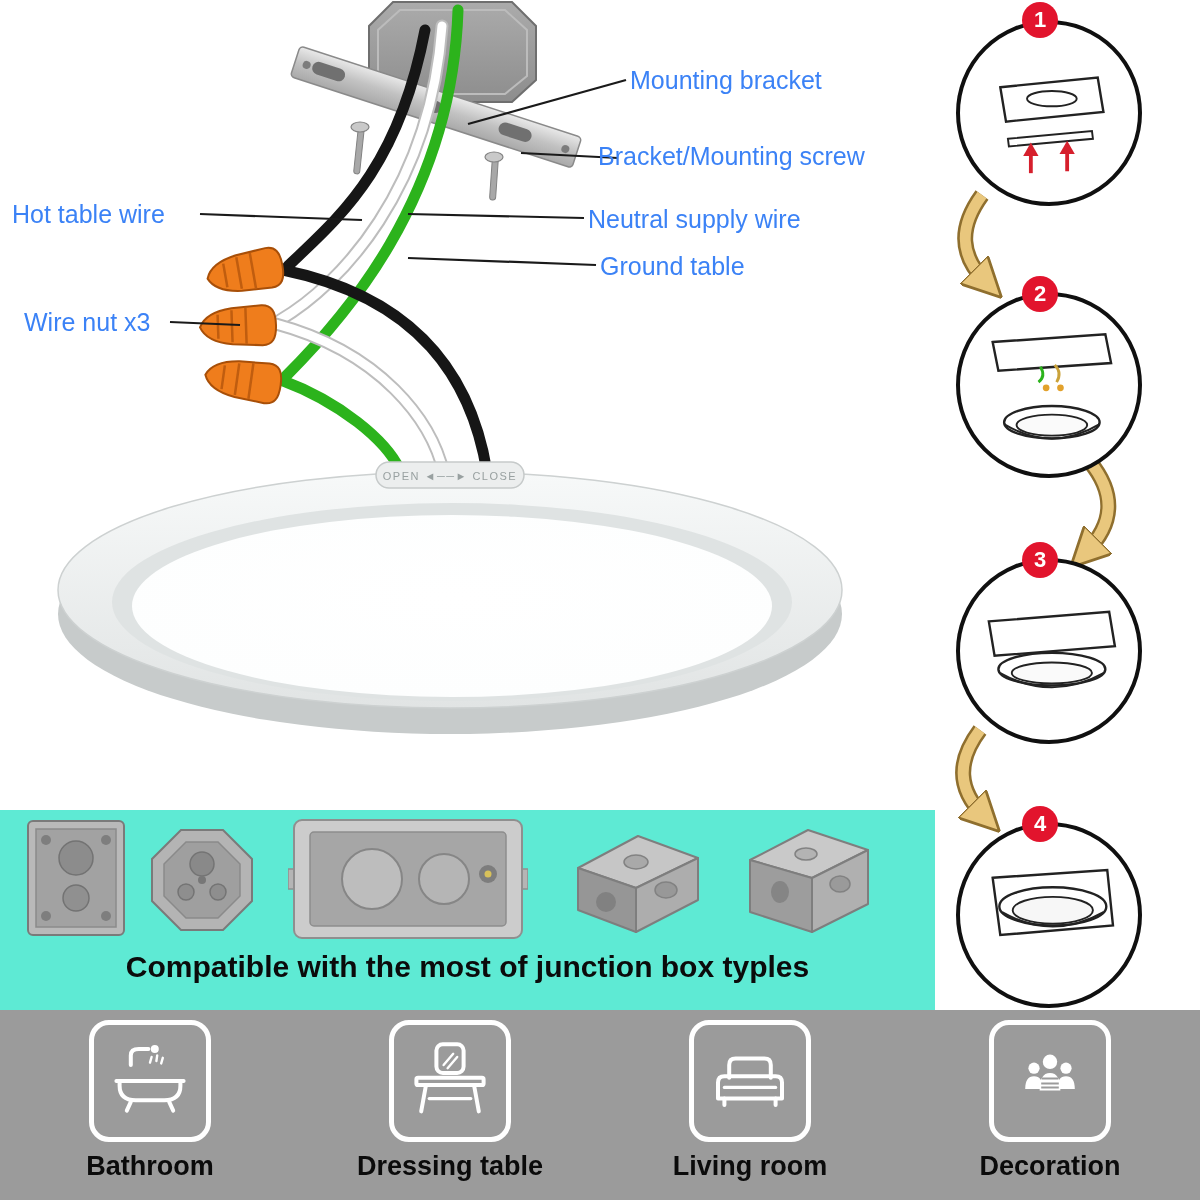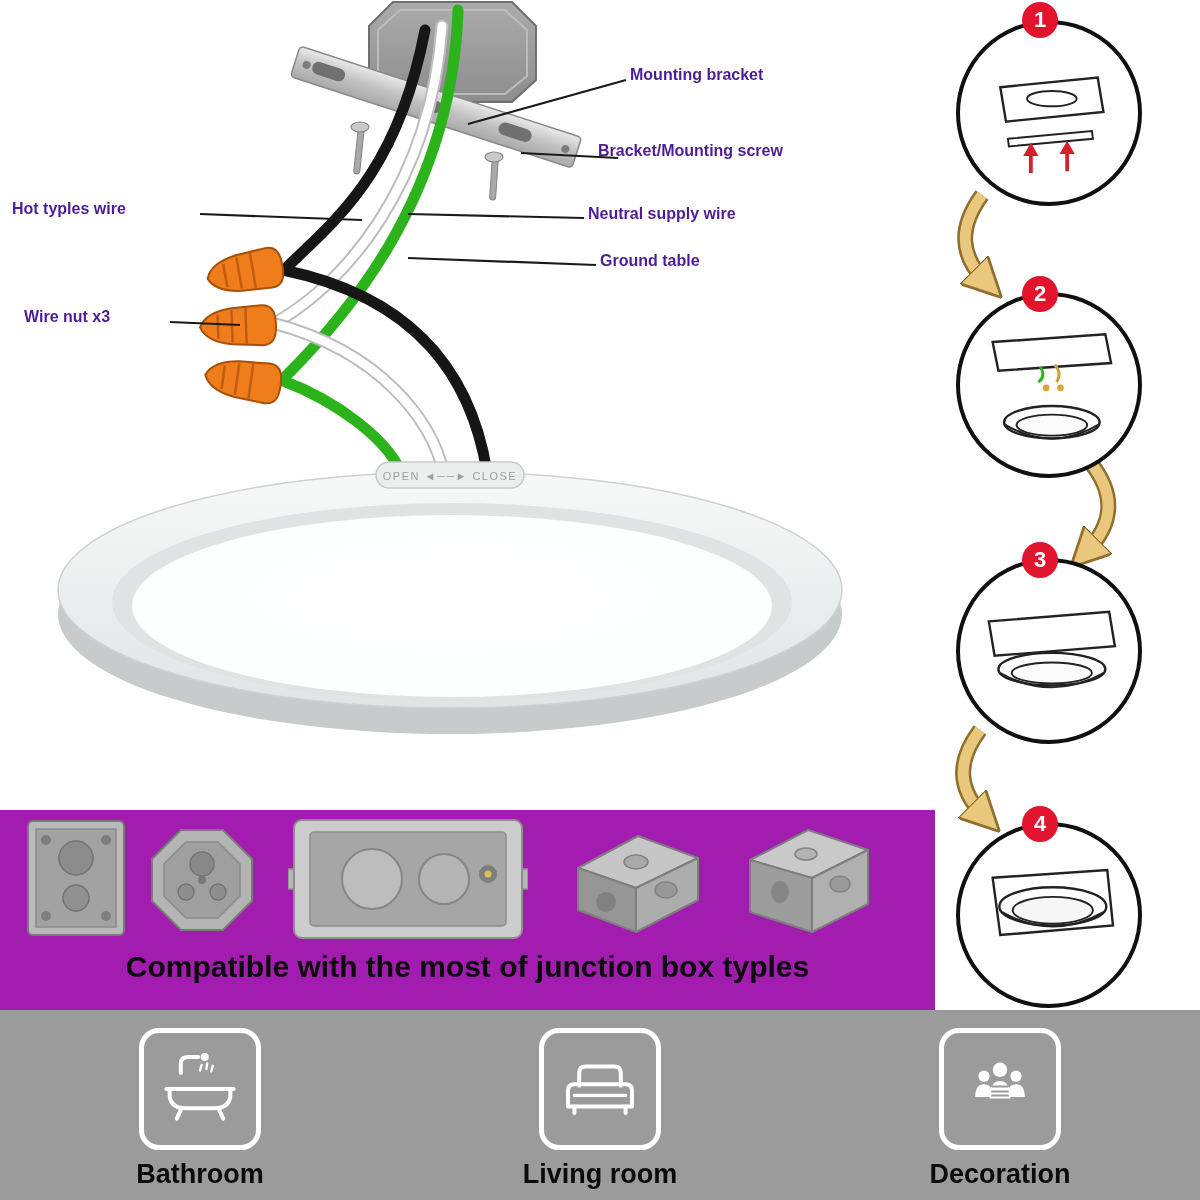--- a/index.html
+++ b/index.html
@@ -4,45 +4,45 @@
 <style>
   html, body { margin:0; padding:0; }
   body {
     width:1200px; height:1200px;
     font-family:"Liberation Sans", sans-serif;
     background:#ffffff;
   }
   .canvas { position:relative; width:1200px; height:1200px; overflow:hidden; background:#fff; }
   .main-svg { position:absolute; left:0; top:0; }
   .diagram-label {
-    position:absolute; font-weight:700; font-size:16px; color:#4c1d95; white-space:nowrap;
+    position:absolute; font-weight:400; font-size:25px; color:#3b82f6; white-space:nowrap;
   }
   .arrows-svg { position:absolute; left:930px; top:0; }
   .step-badge {
     position:absolute; width:36px; height:36px; border-radius:50%;
     background:#e2142d; color:#fff; font-weight:700; font-size:22px;
     display:flex; align-items:center; justify-content:center; z-index:5;
   }
   .step-circle {
     position:absolute; width:178px; height:178px; border:4px solid #101010; border-radius:50%;
     background:#fff; display:flex; align-items:center; justify-content:center; z-index:4;
   }
   .compat-band {
-    position:absolute; left:0; top:810px; width:935px; height:200px; background:#a21caf;
+    position:absolute; left:0; top:810px; width:935px; height:200px; background:#5eead4;
   }
   .jb { position:absolute; }
   .compat-caption {
     position:absolute; top:140px; left:0; width:100%; text-align:center;
     font-size:30px; font-weight:700; color:#0b0b0b;
   }
   .rooms-band {
     position:absolute; left:0; top:1010px; width:1200px; height:190px; background:#9b9b9b;
     display:flex; flex-direction:row;
   }
-  .room-item { flex:1; display:flex; flex-direction:column; align-items:center; padding-top:18px; }
+  .room-item { flex:1; display:flex; flex-direction:column; align-items:center; padding-top:10px; }
   .room-icon-box {
     width:112px; height:112px; border:5px solid #ffffff; border-radius:20px;
     display:flex; align-items:center; justify-content:center;
   }
   .room-label { margin-top:9px; font-size:27px; font-weight:700; color:#0b0b0b; }
 </style>
 </head>
 <body>
 
 <div class="canvas">
@@ -149,21 +149,21 @@
       <line x1="618" y1="158" x2="521" y2="153"></line>
       <line x1="200" y1="214" x2="362" y2="220"></line>
       <line x1="584" y1="218" x2="408" y2="214"></line>
       <line x1="596" y1="265" x2="408" y2="258"></line>
       <line x1="170" y1="322" x2="240" y2="325"></line>
     </g>
   </svg>
 
   <div class="diagram-label" style="left:630px;top:66px;">Mounting bracket</div>
   <div class="diagram-label" style="left:598px;top:142px;">Bracket/Mounting screw</div>
-  <div class="diagram-label" style="left:12px;top:200px;">Hot typles wire</div>
+  <div class="diagram-label" style="left:12px;top:200px;">Hot table wire</div>
   <div class="diagram-label" style="left:588px;top:205px;">Neutral supply wire</div>
   <div class="diagram-label" style="left:600px;top:252px;">Ground table</div>
   <div class="diagram-label" style="left:24px;top:308px;">Wire nut x3</div>
 
   <svg class="arrows-svg" width="270" height="1010" viewBox="0 0 270 1010">
     <defs>
       <marker id="ah" markerWidth="3.6" markerHeight="3.6" refX="1.6" refY="1.8" orient="auto">
         <path d="M0,0 L3.6,1.8 L0,3.6 Z" fill="#e9c77d" stroke="#8f6f2e" stroke-width="0.25"></path>
       </marker>
     </defs>
@@ -295,20 +295,32 @@
           <path d="M 8,50 H 92"></path>
           <path d="M 12,50 v 6 q 0,18 20,18 h 36 q 20,0 20,-18 v -6"></path>
           <path d="M 26,76 L 21,87 M 74,76 L 79,87"></path>
         </svg>
       </div>
       <div class="room-label">Bathroom</div>
     </div>
 
 
 
+    <div class="room-item">
+      <div class="room-icon-box">
+        <svg width="80" height="80" viewBox="0 0 100 100" fill="none" stroke="#ffffff" stroke-width="5" stroke-linecap="round" stroke-linejoin="round">
+          <rect x="33" y="4" width="34" height="36" rx="8"></rect>
+          <path d="M 42,30 L 54,16 M 47,34 L 59,20" stroke-width="3"></path>
+          <rect x="8" y="46" width="84" height="9" rx="2"></rect>
+          <path d="M 20,55 L 14,88 M 80,55 L 86,88"></path>
+          <path d="M 24,72 H 76" stroke-width="4"></path>
+        </svg>
+      </div>
+      <div class="room-label">Dressing table</div>
+    </div>
 
     <div class="room-item">
       <div class="room-icon-box">
         <svg width="80" height="80" viewBox="0 0 100 100" fill="none" stroke="#ffffff" stroke-width="5" stroke-linecap="round" stroke-linejoin="round">
           <path d="M 24,46 V 30 Q 24,22 32,22 H 68 Q 76,22 76,30 V 46"></path>
           <path d="M 10,72 V 52 Q 10,44 18,44 H 82 Q 90,44 90,52 V 72 Z"></path>
           <path d="M 18,58 H 82" stroke-width="4"></path>
           <path d="M 18,72 V 80 M 82,72 V 80"></path>
         </svg>
       </div>

